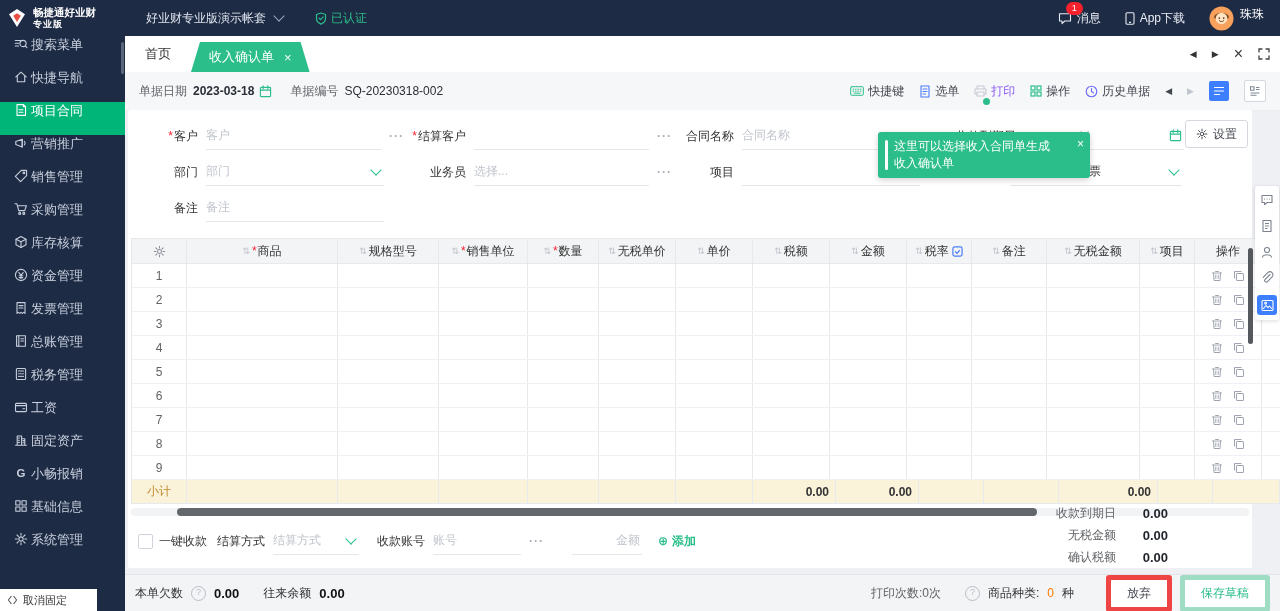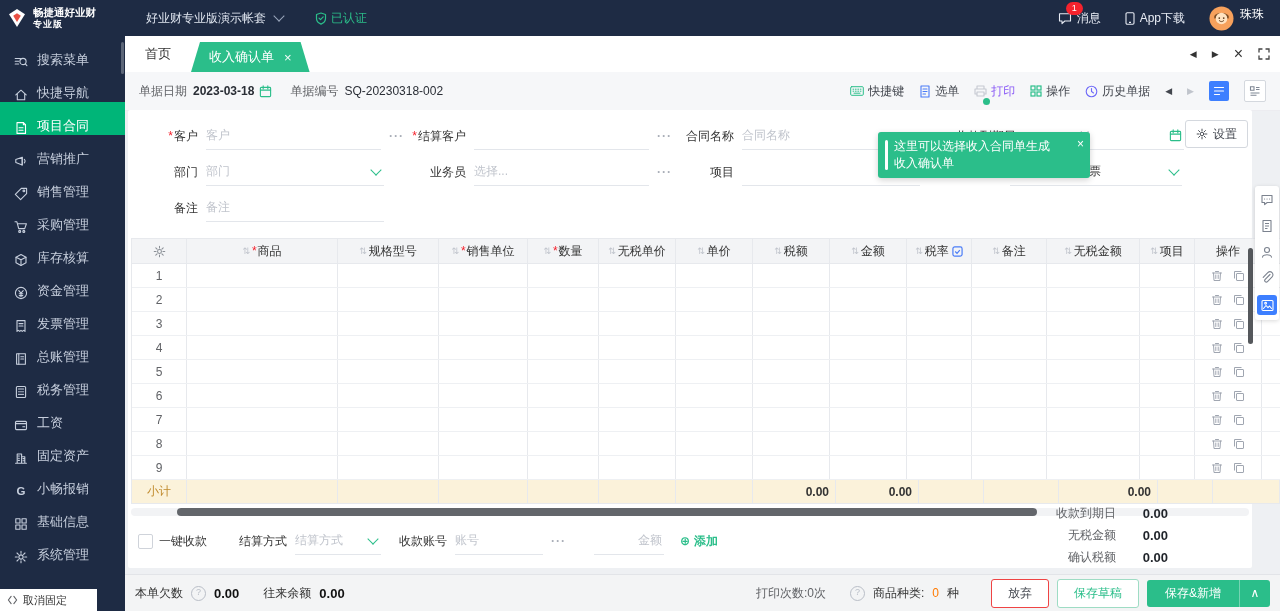--- a/index.html
+++ b/index.html
@@ -15,21 +15,21 @@
 .acct{display:flex;align-items:center;gap:9px;color:#dfe5ef;margin-left:14px;cursor:pointer}
 .chev-dn{width:7px;height:7px;border-right:1.3px solid #9aa6bb;border-bottom:1.3px solid #9aa6bb;transform:rotate(45deg);margin-top:-4px}
 .verified{display:flex;align-items:center;gap:4px;color:#2bbe8a;margin-left:32px}
 .top-right{margin-left:auto;display:flex;align-items:center;gap:24px;padding-right:16px}
 .top-item{display:flex;align-items:center;gap:5px;color:#e8ecf4;cursor:pointer;position:relative}
 .badge{position:absolute;top:-8px;left:8px;min-width:13px;height:13px;border-radius:7px;background:#f5222d;color:#fff;font-size:9px;line-height:13px;text-align:center;padding:0 2px}
 .user{display:flex;gap:6px}
 
 .sidebar{position:absolute;left:0;top:36px;width:125px;bottom:0;background:#1e2b44;z-index:20;overflow:hidden}
 .sb-scroll{position:absolute;right:1px;top:6px;width:3px;height:32px;background:rgba(255,255,255,.28);border-radius:2px}
-.sb-item{height:33px;display:flex;align-items:flex-end;gap:9px;padding-left:13px;color:#c7cfdd;font-size:13px;cursor:pointer;white-space:nowrap}
+.sb-item{height:33px;display:flex;align-items:flex-start;gap:3px;padding-left:13px;color:#c7cfdd;font-size:13px;cursor:pointer;white-space:nowrap}
 .sb-item.active{background:#00b578;color:#fff}
 .sb-ico{width:15px;height:15px;flex:none;display:flex;align-items:center;justify-content:center}
 .sb-foot{position:absolute;left:0;bottom:0;width:90px;height:22px;background:#fff;color:#333;display:flex;align-items:center;gap:5px;padding-left:7px;font-size:11px;cursor:pointer;z-index:5}
 
 .content{position:absolute;left:125px;top:36px;right:0;bottom:0;background:#eef0f3}
 .tabbar{position:absolute;left:0;top:0;right:0;height:36px;background:#fff;display:flex;align-items:flex-end}
 .tab-home{align-self:center;padding:0 20px;color:#333;font-size:13px;cursor:pointer}
 .tab-active{height:30px;background:#2bbe8a;color:#fff;display:flex;align-items:center;gap:10px;padding:0 18px;font-size:13px;clip-path:polygon(9px 0,calc(100% - 9px) 0,100% 100%,0 100%);cursor:pointer}
 .tab-close{font-size:13px;opacity:.95;cursor:pointer}
 .tab-ctrl{position:absolute;right:10px;top:0;height:36px;display:flex;align-items:center;gap:15px;color:#333}
@@ -81,21 +81,21 @@
 .cb{width:13px;height:13px;border:1px solid #cfd3da;border-radius:2px;background:#fff;margin-right:6px;cursor:pointer;flex:none}
 .add-link{color:#2bbe8a;display:flex;align-items:center;gap:4px;cursor:pointer;font-weight:bold}
 .summary{position:absolute;right:84px;top:392px}
 .sum-row{display:flex;justify-content:flex-end;align-items:center;height:22px}
 .sum-label{color:#606266;margin-right:14px}
 .sum-val{font-weight:bold;font-size:13px;color:#1f2329;min-width:38px;text-align:right}
 
 .statusbar{position:absolute;left:0;right:0;bottom:0;height:36px;background:#f3f4f5;border-top:1px solid #e2e4e8;display:flex;align-items:center;padding:0 10px;gap:8px;z-index:15}
 .help{width:13px;height:13px;border:1px solid #b9bec7;border-radius:50%;color:#b9bec7;font-size:9px;line-height:11px;text-align:center;flex:none;cursor:pointer}
 .sb-val{font-weight:bold;font-size:13px;color:#111}
-.btn{height:27px;border-radius:3px;display:flex;align-items:center;justify-content:center;cursor:pointer;padding:0 16px;background:#fff;border:1px solid #ef4444;color:#42464e}
+.btn{height:27px;border-radius:3px;display:flex;align-items:center;justify-content:center;cursor:pointer;padding:0 16px;background:#fff;border:5px solid #ef4444;color:#42464e}
 .btn.draft{border-color:#9edcc4;color:#2bbe8a}
 .btn.save{background:#2bbe8a;border:none;color:#fff;padding:0;overflow:hidden}
 .save-main{padding:0 18px}
 .save-arrow{width:30px;height:27px;display:flex;align-items:center;justify-content:center;border-left:1px solid rgba(255,255,255,.35);cursor:pointer}
 
 .helper{position:absolute;right:1px;top:150px;width:24px;background:#fff;box-shadow:0 1px 4px rgba(0,0,0,.15);border-radius:3px;padding:5px 0;display:flex;flex-direction:column;align-items:center;gap:8px;z-index:18}
 .hico{width:18px;height:18px;display:flex;align-items:center;justify-content:center;cursor:pointer;color:#7b828e}
 .hico.blue{background:#3d7fff;border-radius:3px;width:20px;height:20px}
 .vscroll{position:absolute;right:27px;top:212px;width:5px;height:96px;background:#55585c;border-radius:3px;cursor:pointer;z-index:17}
 </style>
@@ -844,21 +844,21 @@
           <div class="" style="width:54px"></div>
           <div class="" style="width:66px"></div>
         </div>
     </div>
     <div class="hscroll">
         <div class="hthumb"></div>
       </div>
 
     <div class="pay-row">
       <span class="cb"></span>
-      <span style="margin-right:32px">一键收款</span>
+      <span style="margin-right:10px">一键收款</span>
       <span>结算方式</span>
       <div class="finput" style="width:86px;margin-left:8px">
         <span class="ph">结算方式</span>
         <span class="chev-t"></span>
       </div>
       <span style="margin-left:18px">收款账号</span>
       <div class="finput" style="width:88px;margin-left:8px">
         <span class="ph">账号</span>
       </div>
       <span class="more">···</span>
@@ -928,18 +928,14 @@
     <span class="sb-val">0.00</span>
     <span style="margin-left:16px">往来余额</span>
     <span class="sb-val">0.00</span>
     <span style="margin-left:auto;color:#606266">打印次数:0次</span>
     <span class="help" style="margin-left:16px">?</span>
     <span>商品种类:</span>
     <span style="color:#ff7a00">0</span>
     <span>种</span>
     <div class="btn" style="margin-left:24px">放弃</div>
     <div class="btn draft">保存草稿</div>
-    <div class="btn save">
-      <span class="save-main">保存&amp;新增</span>
-      <span class="save-arrow">∧</span>
-    </div>
   </div>
 </div>
 
 </body></html>

